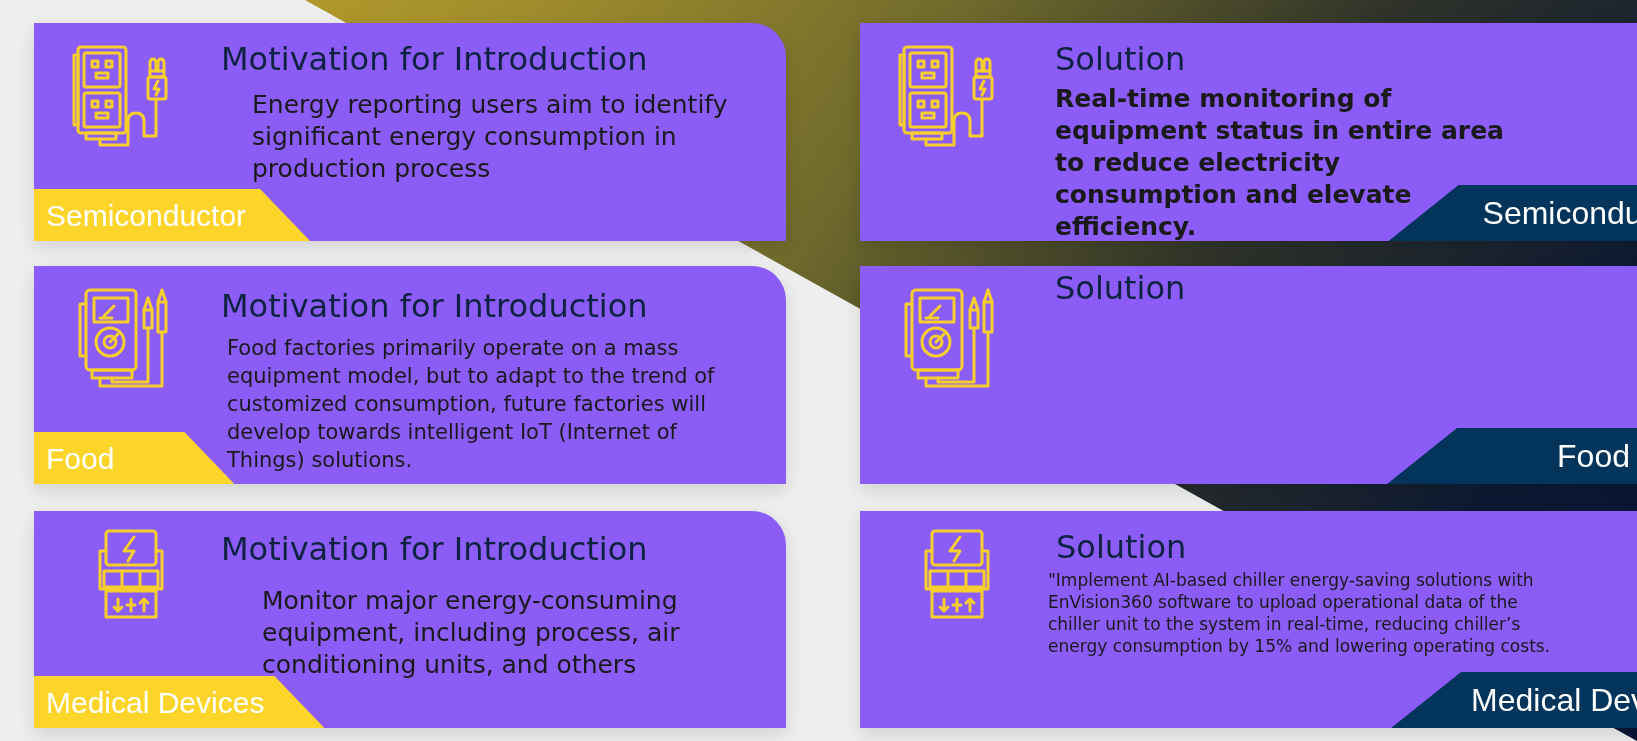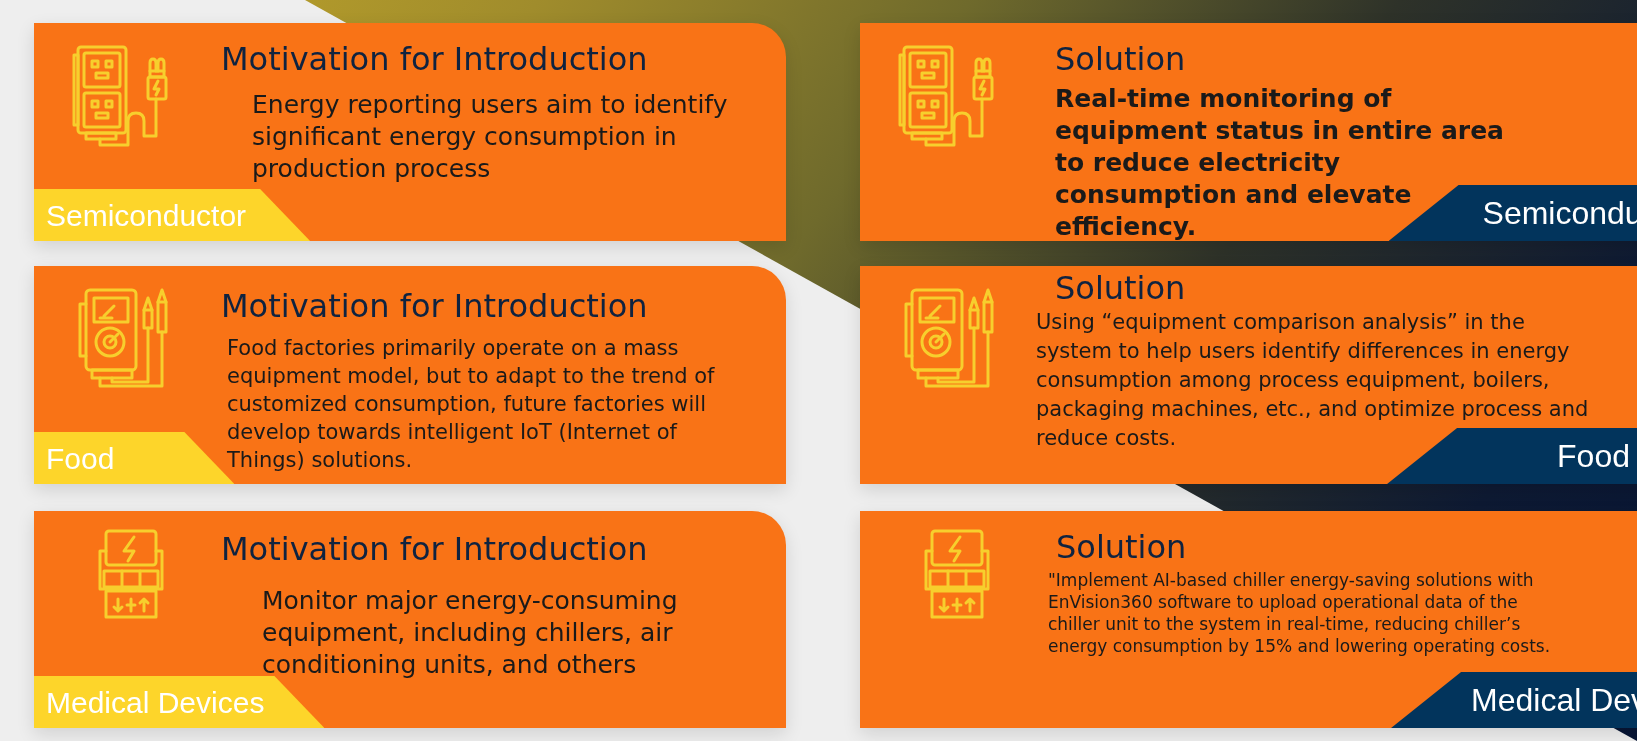--- a/index.html
+++ b/index.html
@@ -9,21 +9,21 @@
     background: #eeeeee;
     font-family: "DejaVu Sans", "Liberation Sans", sans-serif;
   }
   .bg-band {
     position: absolute; inset: 0;
     background: linear-gradient(125deg, #c5a92a 0%, #a08c2c 25%, #6f6a2c 45%, #2e3229 65%, #0e1a33 85%, #071535 100%);
     clip-path: polygon(305px 0, 1637px 0, 1637px 741px);
   }
   .card {
     position: absolute;
-    background: #f97316;
+    background: #8b5cf6;
     border-radius: 0 34px 0 0;
     overflow: hidden;
     box-shadow: 0 6px 18px rgba(0,0,0,0.12);
   }
   .card.left  { left: 34px;  width: 752px; }
   .card.right { left: 860px; width: 860px; }
   .r1 { top: 23px;  height: 218px; }
   .r2 { top: 266px; height: 218px; }
   .r3 { top: 511px; height: 217px; }
 
@@ -117,21 +117,21 @@
       <path d="M30 26 H24 V64 H86 V26 H80"></path>
       <rect x="28" y="46" width="54" height="16"></rect>
       <path d="M46 46 V62 M64 46 V62"></path>
       <rect x="30" y="66" width="50" height="26"></rect>
       <path d="M42 74 V86 M38 82 L42 86 L46 82"></path>
       <path d="M55 74 V86 M51 80 H59"></path>
       <path d="M68 74 V86 M64 78 L68 74 L72 78"></path>
     </svg>
   </div>
   <div class="title" style="left:187px; top:22px;">Motivation for Introduction</div>
-  <div class="desc" style="left:228px; top:74px; width:470px; font-size:25px; line-height:32px;">Monitor major energy-consuming equipment, including chillers, air conditioning units, and others</div>
+  <div class="desc" style="left:228px; top:74px; width:470px; font-size:25px; line-height:32px;">Monitor major energy-consuming equipment, including process, air conditioning units, and others</div>
   <div class="tag-yellow" style="padding-right:60px;">Medical Devices</div>
 </div>
 
 <div class="card right r1">
   <div class="icon">
     <svg viewBox="0 0 110 110" fill="none" stroke="#f7cf2d" stroke-width="3" stroke-linejoin="round" stroke-linecap="round">
       <rect x="8" y="6" width="48" height="86" rx="3"></rect>
       <rect x="4" y="14" width="4" height="70"></rect>
       <rect x="14" y="12" width="36" height="34" rx="2"></rect>
       <rect x="14" y="52" width="36" height="34" rx="2"></rect>
@@ -168,21 +168,20 @@
       <rect x="22" y="86" width="40" height="8"></rect>
       <path d="M30 94 V102 H92 V48"></path>
       <path d="M42 94 V98 H78 V44"></path>
       <rect x="74" y="26" width="8" height="18"></rect>
       <path d="M74 26 L78 14 L82 26"></path>
       <rect x="88" y="18" width="8" height="30"></rect>
       <path d="M88 18 L92 6 L96 18"></path>
     </svg>
   </div>
   <div class="title" style="left:195px; top:6px;">Solution</div>
-  <div class="desc" style="left:176px; top:42px; width:570px; font-size:21px; line-height:29px;">Using “equipment comparison analysis” in the system to help users identify differences in energy consumption among process equipment, boilers, packaging machines, etc., and optimize process and reduce costs.</div>
   <div class="tag-navy" style="padding-left:170px; padding-right:90px;">Food</div>
 </div>
 
 <div class="card right r3">
   <div class="icon" style="left:42px; top:14px;">
     <svg viewBox="0 0 110 110" fill="none" stroke="#f7cf2d" stroke-width="3" stroke-linejoin="round" stroke-linecap="round">
       <rect x="30" y="6" width="50" height="34" rx="3"></rect>
       <path d="M58 12 L48 26 H58 L52 36"></path>
       <path d="M30 26 H24 V64 H86 V26 H80"></path>
       <rect x="28" y="46" width="54" height="16"></rect>

